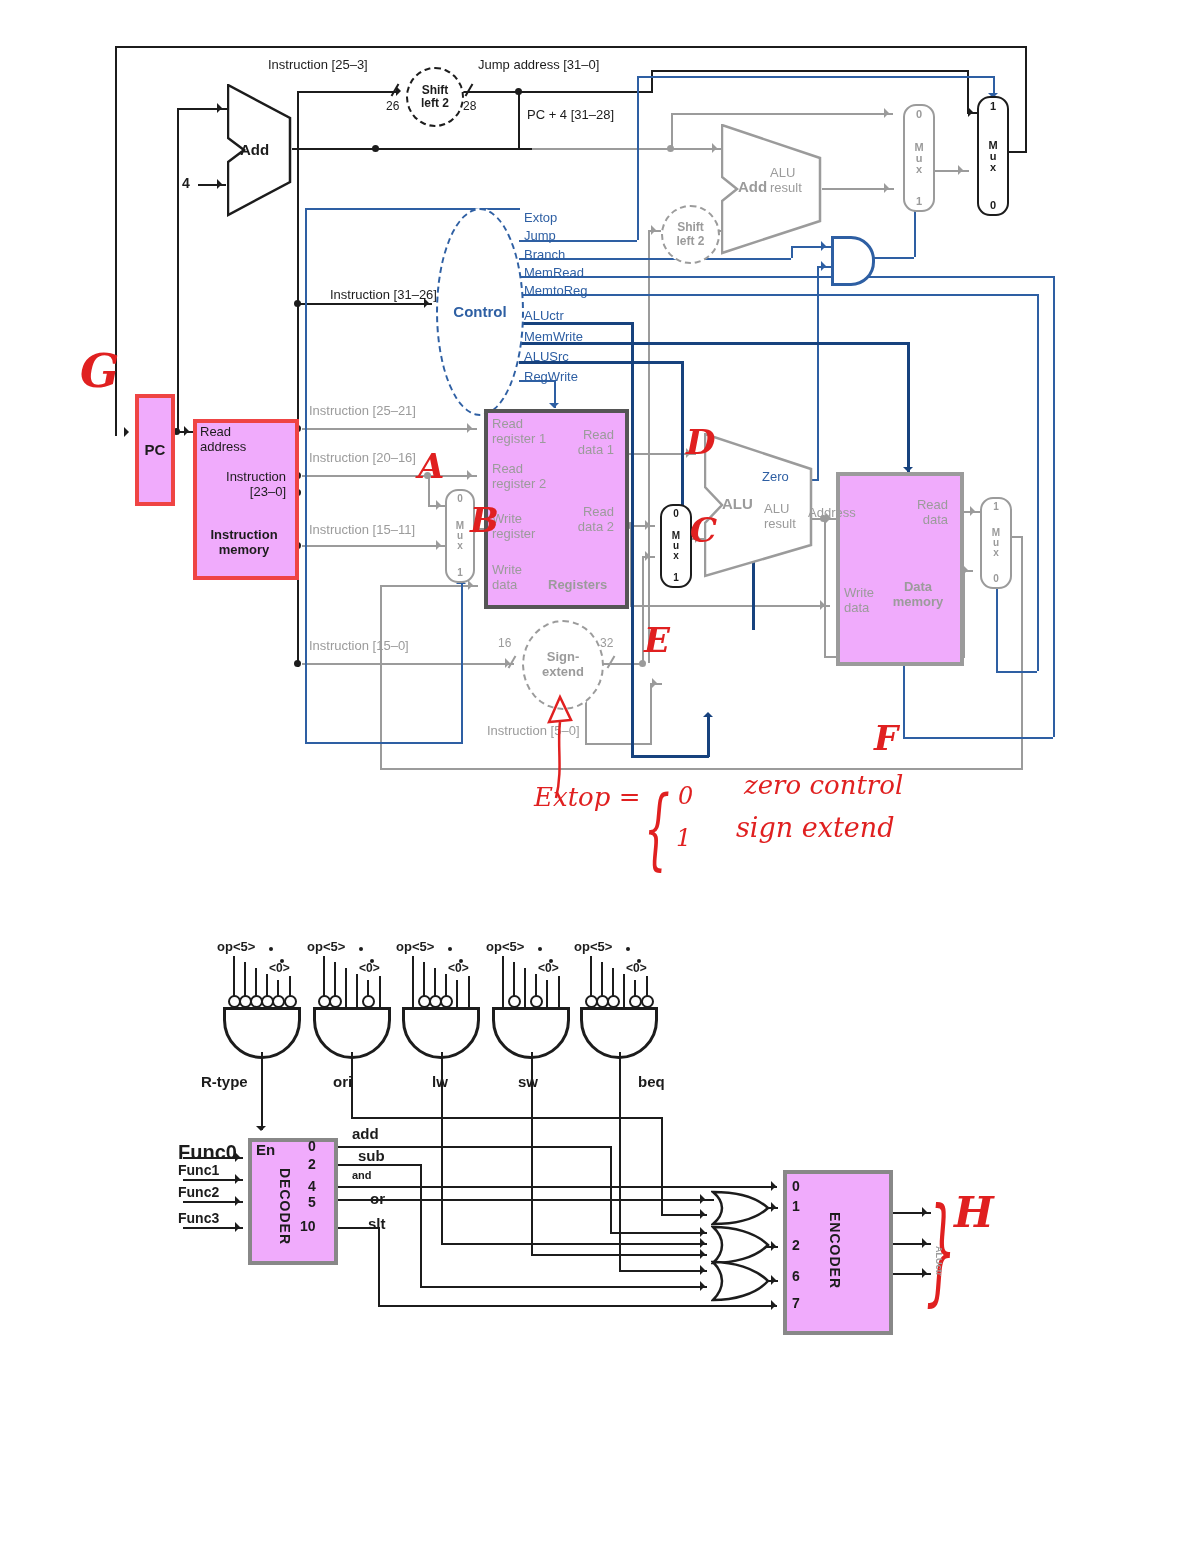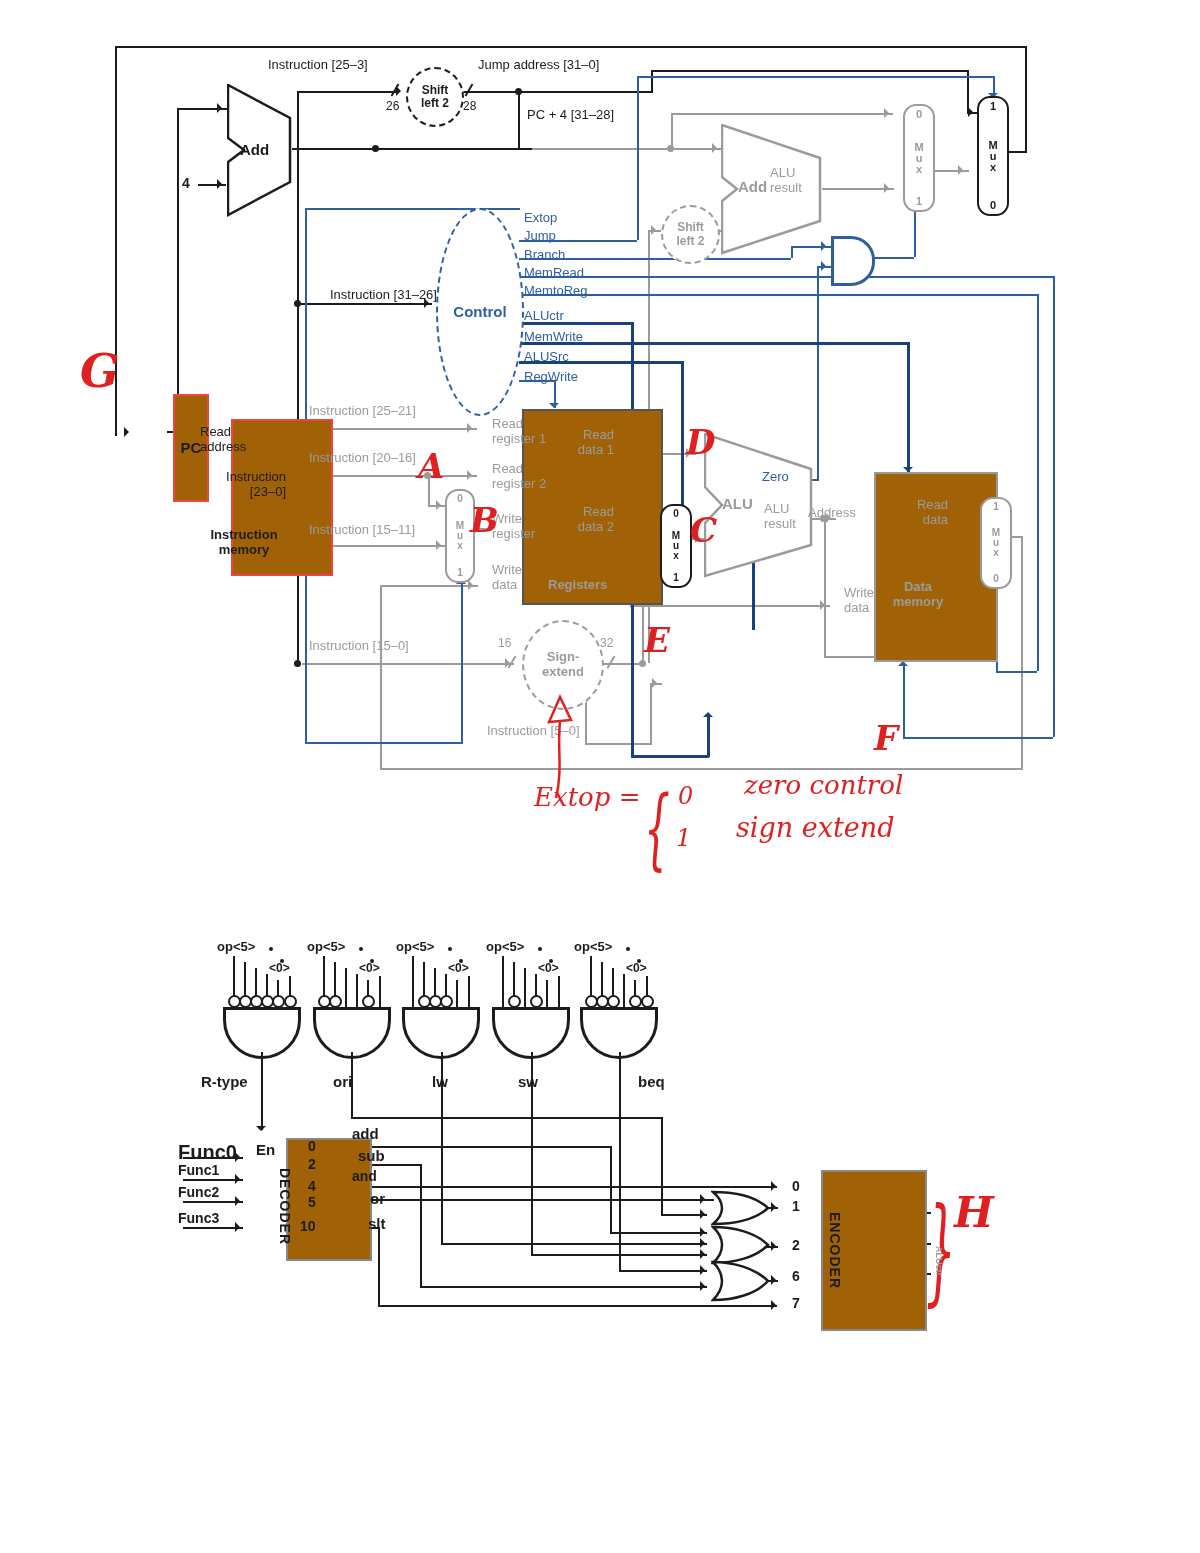--- a/index.html
+++ b/index.html
@@ -19,21 +19,21 @@
   .ah.r{border-left-color:var(--c)}
   .ah.d{border-top-color:var(--c)} .ah.u{border-bottom-color:var(--c)}
   .dot{position:absolute;width:7px;height:7px;border-radius:50%;background:var(--c);}
   .slash{position:absolute;width:14px;height:2px;background:var(--c);transform:rotate(-60deg);}
   
   .lbl{position:absolute;font-size:13px;line-height:1.12;}
   .b{font-weight:bold}
   .sm{font-size:12px}
   .num{font-size:12px}
   
-  .box{position:absolute;border:2px solid #ef4444;background:#a16207;margin-left:38px;}
+  .box{position:absolute;border:4px solid #ef4444;background:#f0abfc;}
   .box.gyb{border-color:#9b9b9b}
   .oval{position:absolute;border-radius:50%;background:#fff;display:flex;align-items:center;
         justify-content:center;text-align:center;}
   .mux{position:absolute;border:2px solid;border-radius:13px;background:#fff;display:flex;
        flex-direction:column;align-items:center;justify-content:space-between;
        font-size:11px;line-height:11px;padding:3px 0;font-weight:bold;}
   .muxl{white-space:pre-line;text-align:center;font-weight:bold;}
   .svgshape{position:absolute;}
   .andg{position:absolute;border:3px solid #2e5fa3;border-radius:0 24px 24px 0;background:#fff;}
   
@@ -515,21 +515,21 @@
   <span class="lbl b" style="left:308px;top:1157px;font-size:14px">2</span>
   <span class="lbl b" style="left:308px;top:1179px;font-size:14px">4</span>
   <span class="lbl b" style="left:308px;top:1195px;font-size:14px">5</span>
   <span class="lbl b" style="left:300px;top:1219px;font-size:14px">10</span>
   <span class="lbl b" style="left:178px;top:1141px;font-size:20px">Func0</span>
   <span class="lbl b" style="left:178px;top:1163px;font-size:14px">Func1</span>
   <span class="lbl b" style="left:178px;top:1185px;font-size:14px">Func2</span>
   <span class="lbl b" style="left:178px;top:1211px;font-size:14px">Func3</span>
   <span class="lbl b" style="left:352px;top:1126px;font-size:15px">add</span>
   <span class="lbl b" style="left:358px;top:1148px;font-size:15px">sub</span>
-  <span class="lbl b" style="left:352px;top:1169px;font-size:14px">and</span>
+  <span class="lbl b" style="left:352px;top:1169px;font-size:11px">and</span>
   <span class="lbl b" style="left:370px;top:1191px;font-size:15px">or</span>
   <span class="lbl b" style="left:368px;top:1216px;font-size:15px">slt</span>
 
   <div class="box" style="left:783px;top:1170px;width:102px;height:157px;border-color:#888;"></div>
   <span class="lbl vert" style="left:826px;top:1212px;font-size:14px">ENCODER</span>
   <span class="lbl b" style="left:792px;top:1179px;font-size:14px">0</span>
   <span class="lbl b" style="left:792px;top:1199px;font-size:14px">1</span>
   <span class="lbl b" style="left:792px;top:1238px;font-size:14px">2</span>
   <span class="lbl b" style="left:792px;top:1269px;font-size:14px">6</span>
   <span class="lbl b" style="left:792px;top:1296px;font-size:14px">7</span>

